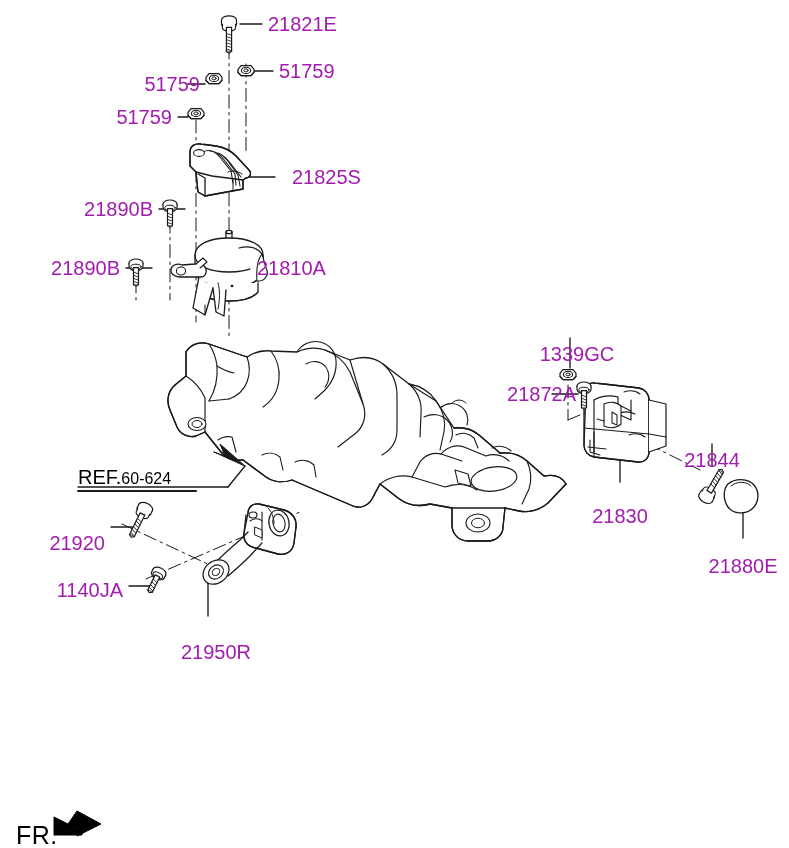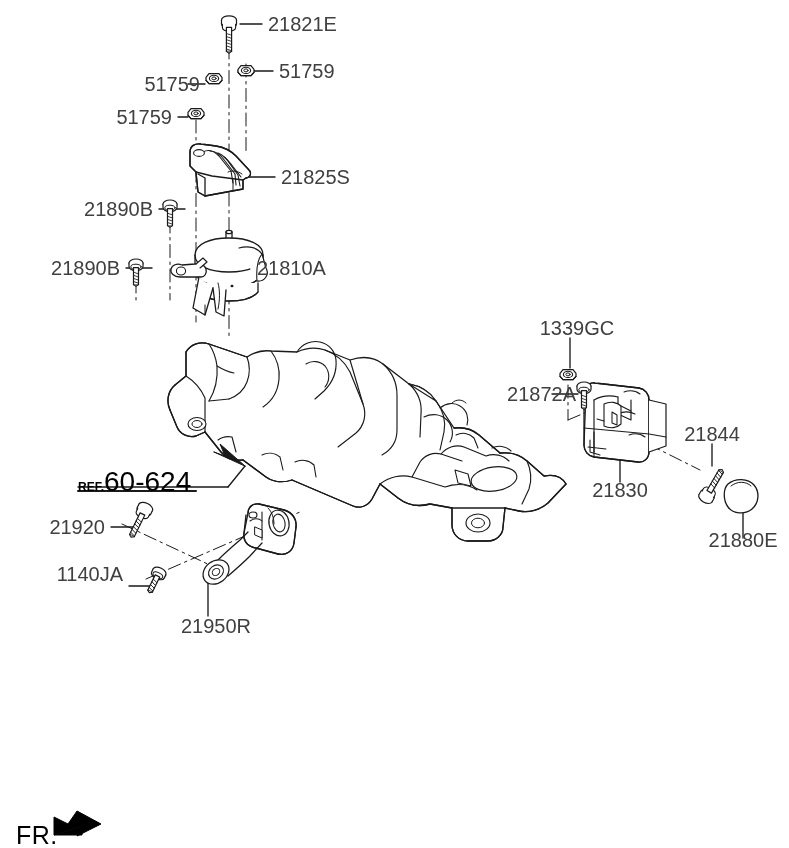--- a/index.html
+++ b/index.html
@@ -1,26 +1,26 @@
 <!DOCTYPE html>
 <html><head>
 <meta charset="utf-8">
 <style>
   html,body{margin:0;padding:0;background:#ffffff;}
   body{width:789px;height:848px;position:relative;overflow:hidden;
        font-family:"Liberation Sans","DejaVu Sans",sans-serif;color:#000;}
   #stage{position:absolute;left:0;top:0;width:789px;height:848px;}
   #stage svg{display:block;}
-  .lbl{position:absolute;font-size:20px;line-height:20px;white-space:nowrap;color:#404040;}
+  .lbl{position:absolute;font-size:20px;line-height:20px;white-space:nowrap;color:#a21caf;}
   .lbl.r{transform:translate(-100%,-50%);}
   .lbl.l{transform:translate(0,-50%);}
-  .lbl.c{transform:translate(-50%,-50%);}
+  .lbl.c{transform:translate(-50%,-50%);margin-top:26px;}
   #ref-wrap{position:absolute;left:78px;top:466px;white-space:nowrap;}
-  #ref-wrap .rb{font-weight:bold;font-size:12px;}
-  #ref-wrap .rn{font-size:28px;}
+  #ref-wrap .rb{font-weight:normal;font-size:20px;}
+  #ref-wrap .rn{font-size:16px;}
   #fr-wrap{position:absolute;left:16px;top:805px;}
   #fr-wrap .frtxt{font-size:25px;font-weight:normal;letter-spacing:.5px;}
 </style>
 </head>
 <body>
 
 <div id="stage">
 <svg width="789" height="848" viewBox="0 0 789 848" xmlns="http://www.w3.org/2000/svg">
   <defs>
     <g id="gBoltLong">
@@ -292,31 +292,31 @@
 
     <line x1="78" y1="491" x2="196" y2="491" stroke="#1a1a1a" stroke-width="2"></line>
   </g>
 </svg>
 </div>
 
 <div class="lbl l" style="left:268px;top:24px">21821E</div>
 <div class="lbl l" style="left:279px;top:71px">51759</div>
 <div class="lbl r" style="left:200px;top:84px">51759</div>
 <div class="lbl r" style="left:172px;top:117px">51759</div>
-<div class="lbl l" style="left:281px;top:177px">21825S</div>
+<div class="lbl l" style="left:292px;top:177px">21825S</div>
 <div class="lbl r" style="left:153px;top:209px">21890B</div>
 <div class="lbl r" style="left:120px;top:268px">21890B</div>
 <div class="lbl l" style="left:257px;top:268px">21810A</div>
 <div class="lbl c" style="left:577px;top:328px">1339GC</div>
 <div class="lbl r" style="left:576px;top:394px">21872A</div>
 <div class="lbl c" style="left:712px;top:434px">21844</div>
 <div class="lbl c" style="left:620px;top:490px">21830</div>
 <div class="lbl c" style="left:743px;top:540px">21880E</div>
-<div class="lbl r" style="left:105px;top:527px">21920</div>
-<div class="lbl r" style="left:123px;top:574px">1140JA</div>
+<div class="lbl r" style="left:105px;top:543px">21920</div>
+<div class="lbl r" style="left:123px;top:590px">1140JA</div>
 <div class="lbl c" style="left:216px;top:626px">21950R</div>
 
 <div id="ref-wrap">
   <span class="rb">REF.</span><span class="rn">60-624</span>
 </div>
 
 <div id="fr-wrap">
   <svg width="110" height="46" viewBox="0 0 110 46">
     <path d="M38,30 L38,12 L52,19 L61,6 L85,19 L61,31 L66,21 Z" fill="#000" stroke="#000" stroke-width="1"></path>
     <path d="M38,30 L66,30 L66,21" fill="#000" stroke="#000" stroke-width="1"></path>

